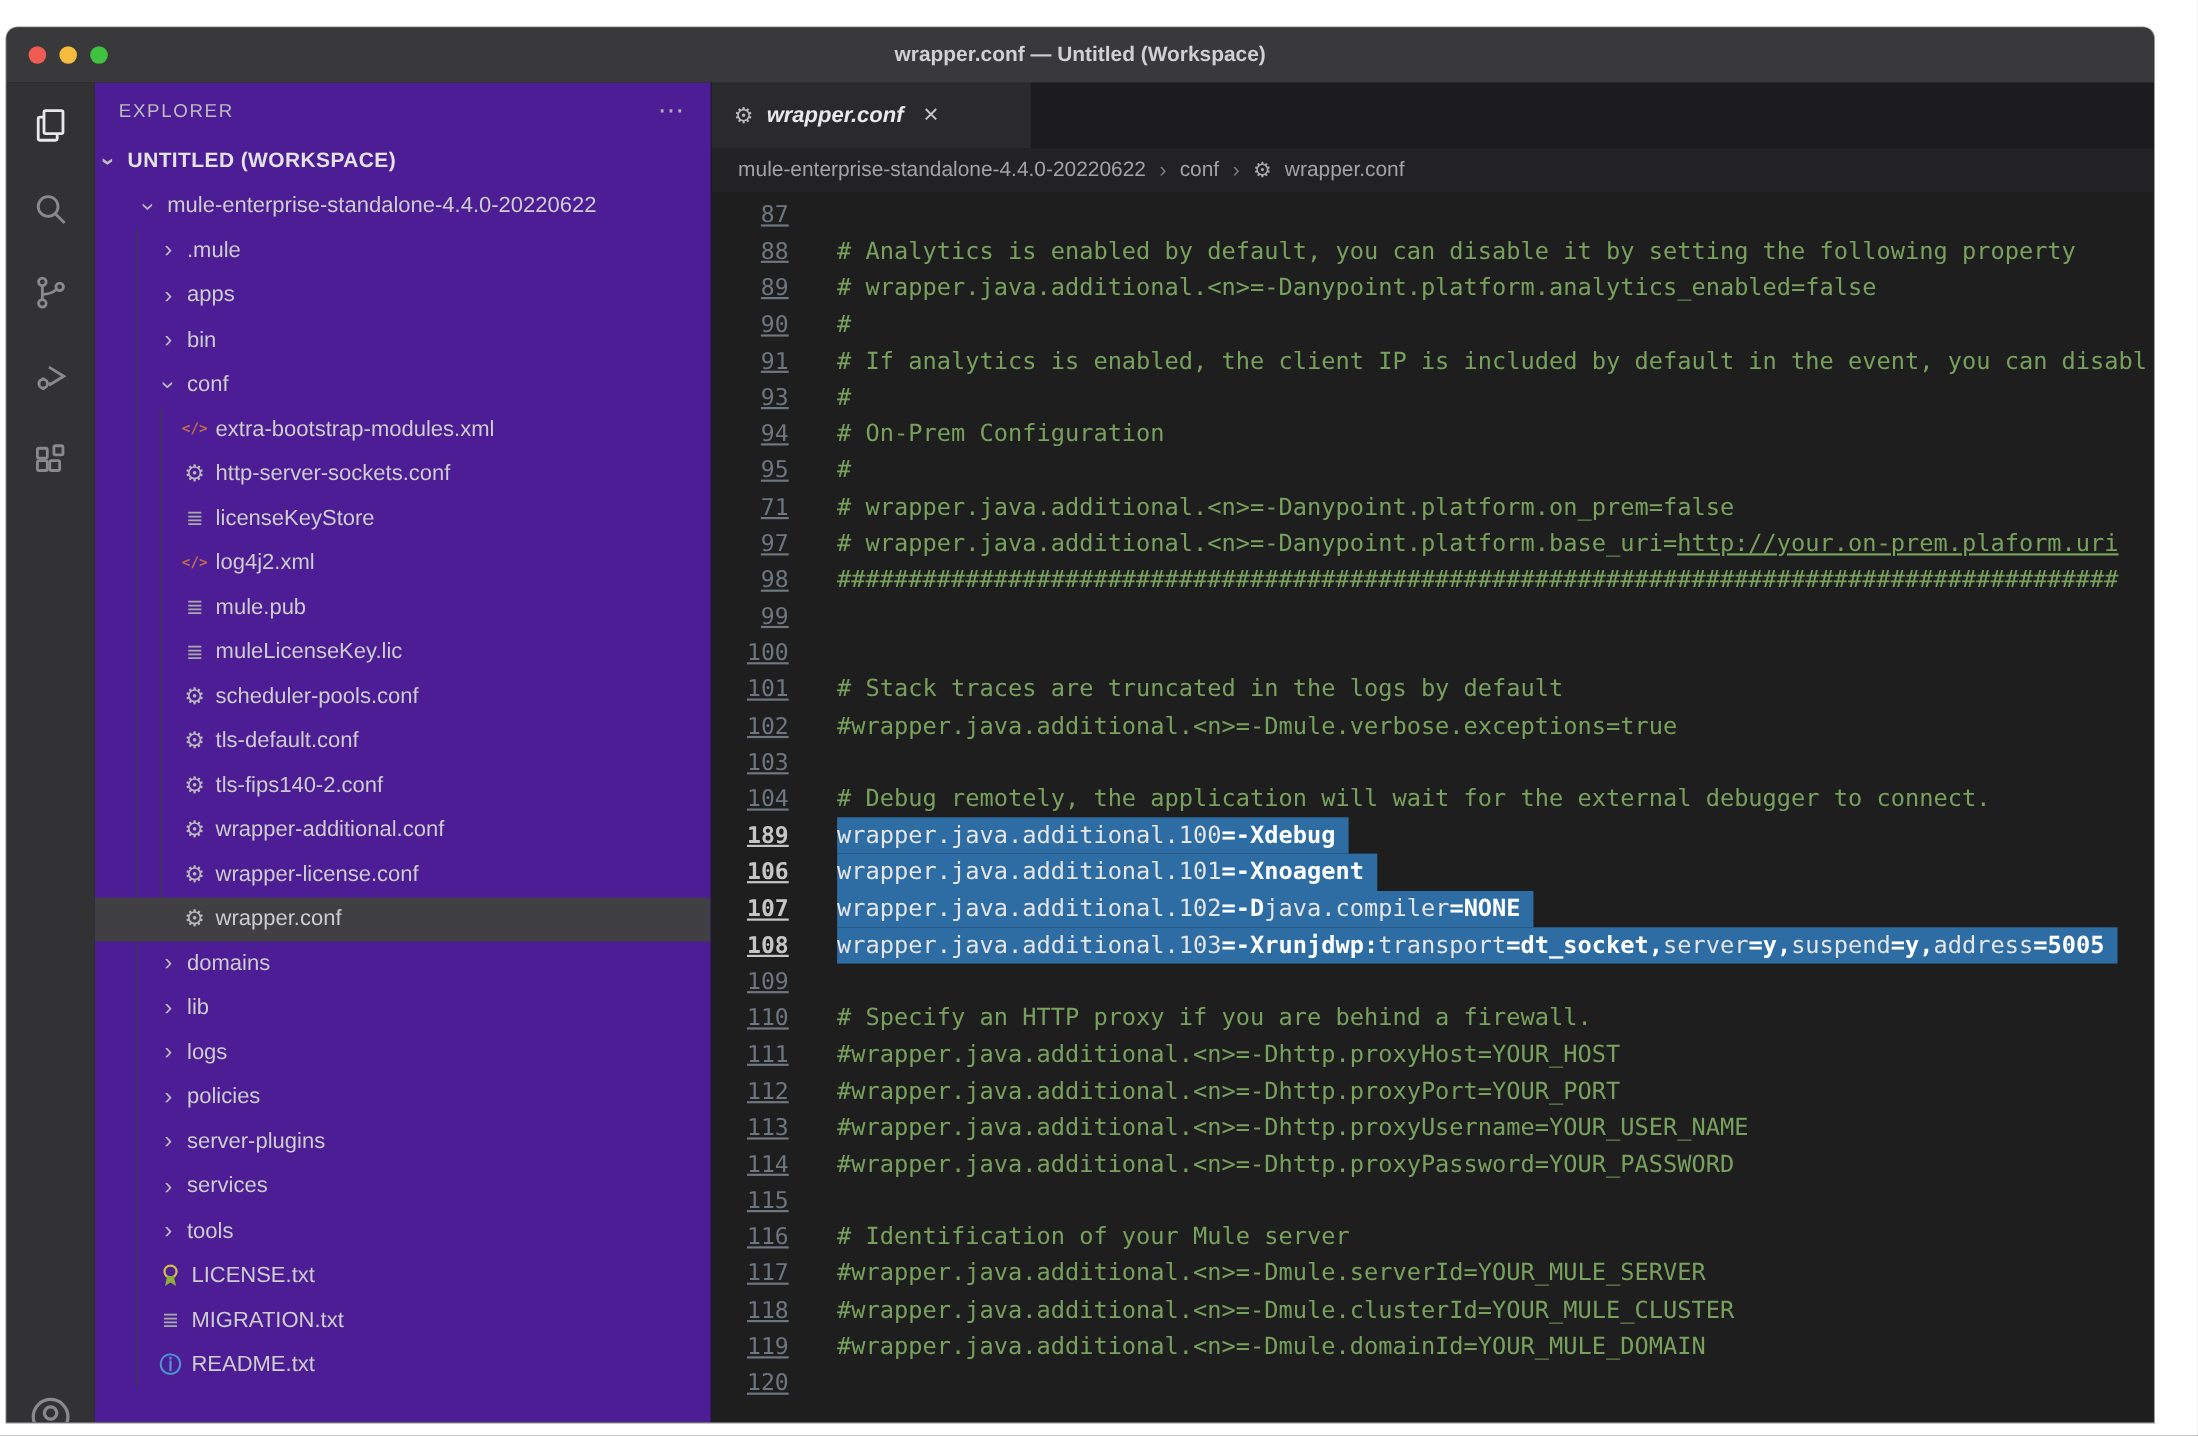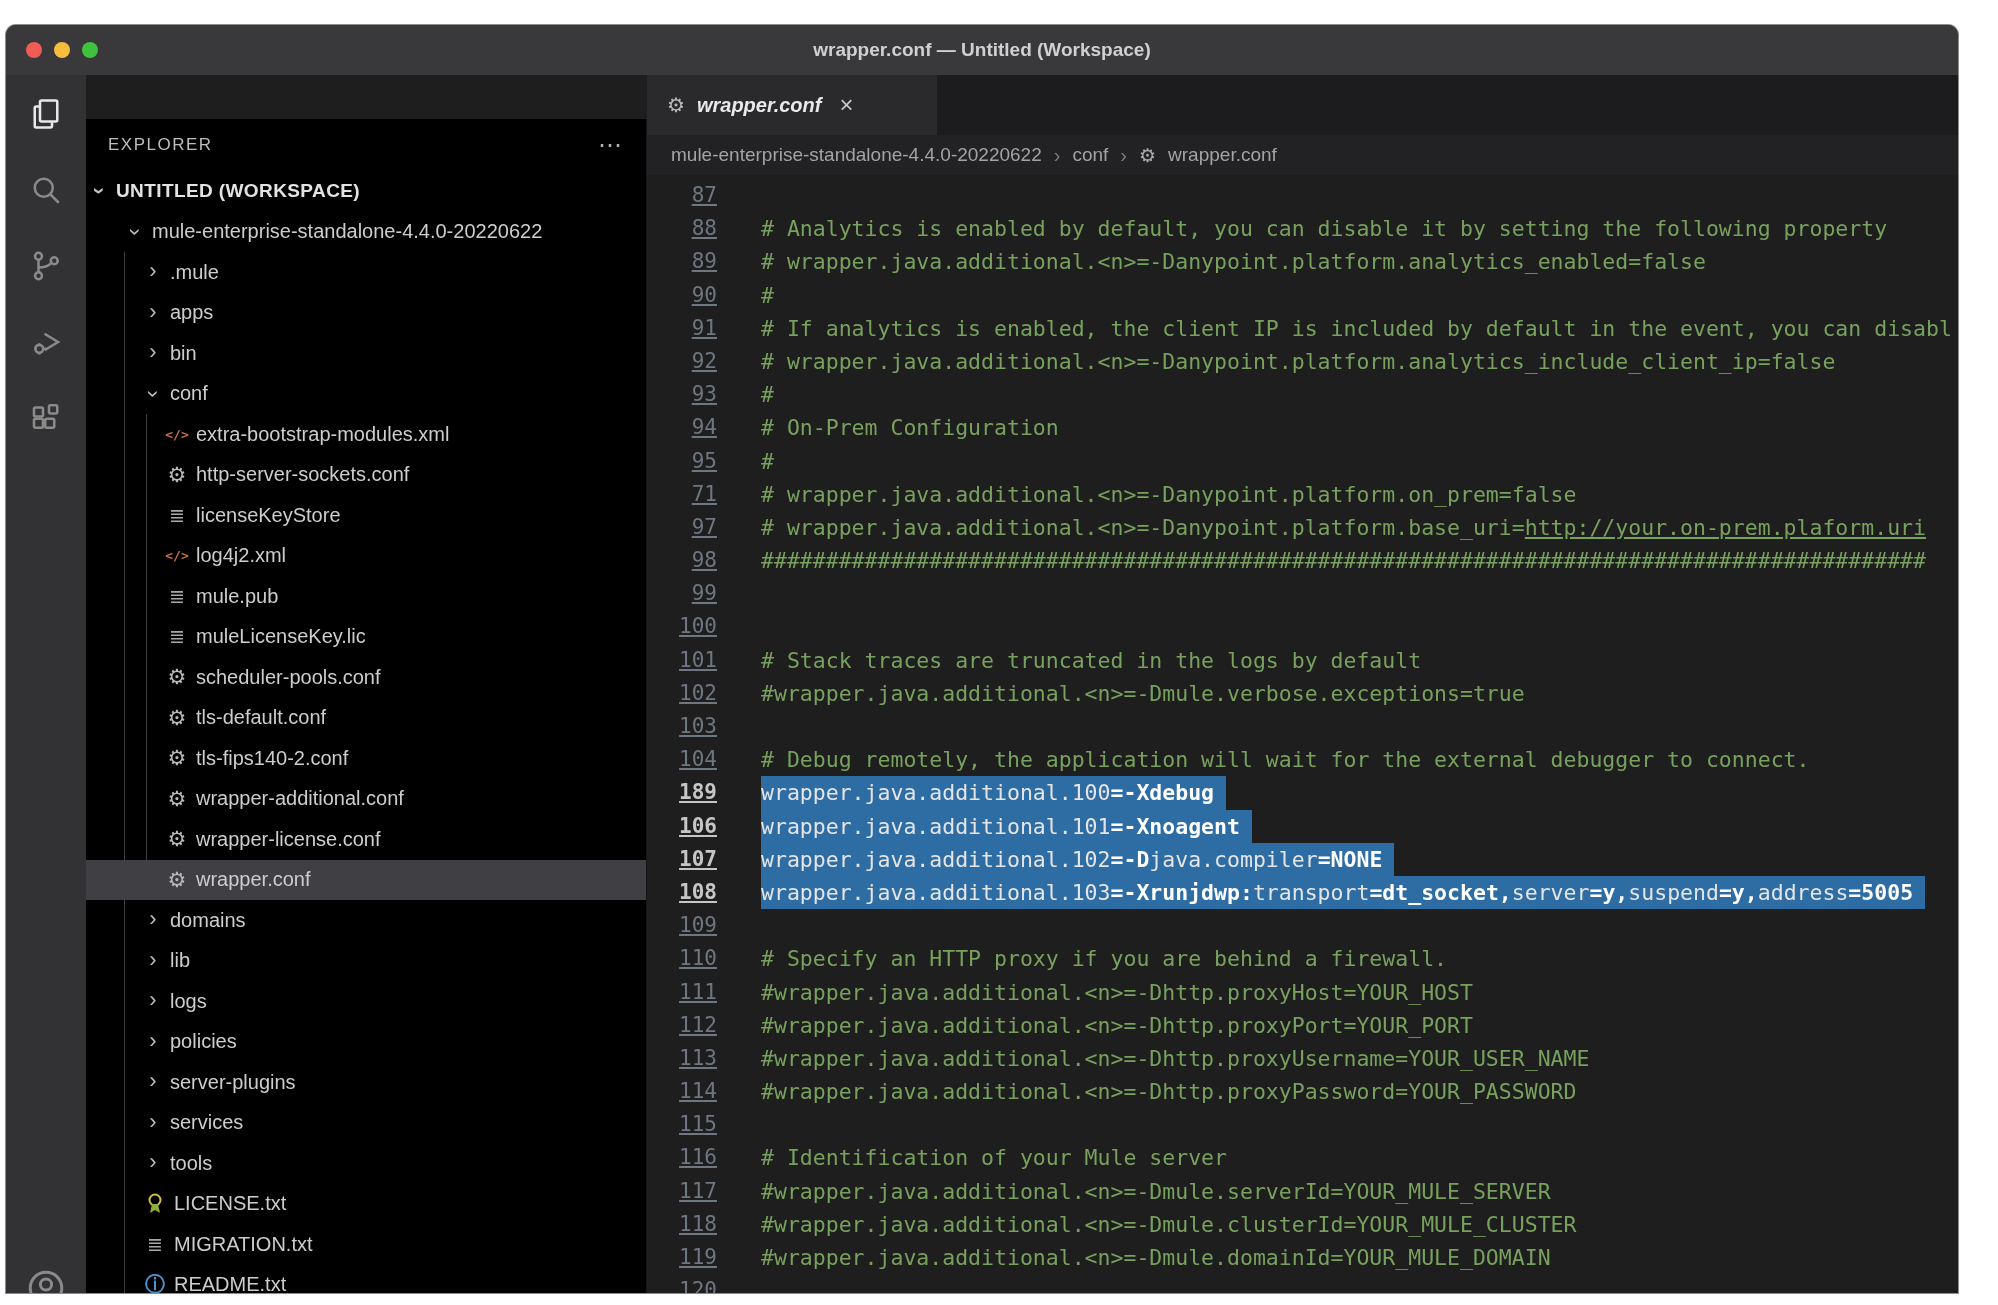--- a/index.html
+++ b/index.html
@@ -14,21 +14,21 @@
   .wtitle{position:absolute;left:0;right:0;text-align:center;color:#d0d0d0;font-size:19px;font-weight:600;}
   
   .main{flex:1;display:flex;min-height:0;}
   .activitybar{width:80px;background:#323234;display:flex;flex-direction:column;align-items:center;
     padding-top:18px;gap:34px;flex:0 0 auto;position:relative;}
   .abicon{width:42px;height:42px;display:flex;align-items:center;justify-content:center;cursor:pointer;}
   .abicon svg{stroke:#8a8a8a;fill:none;stroke-width:1.7;}
   .abicon.active svg{stroke:#e8e8e8;}
   .ab-bottom{margin-top:auto;margin-bottom:-16px;}
   
-  .sidebar{width:560px;background:#000000;flex:0 0 auto;display:flex;flex-direction:column;overflow:hidden;border-right:1px solid #171717;margin-top:44px;}
+  .sidebar{width:560px;background:#4c1d95;flex:0 0 auto;display:flex;flex-direction:column;overflow:hidden;border-right:1px solid #171717;}
   .sb-header{height:52px;display:flex;align-items:center;padding:0 22px;color:#bdbdbd;font-size:17px;
     letter-spacing:1.5px;flex:0 0 auto;}
   .sb-actions{margin-left:auto;color:#b0b0b0;font-size:24px;letter-spacing:2px;cursor:pointer;line-height:10px;}
   .tree{position:relative;flex:1;overflow:hidden;}
   .guide{position:absolute;width:1px;background:#3c3c3e;}
   .tree-row{height:40.5px;display:flex;align-items:center;color:#cdcdcd;font-size:20px;cursor:pointer;
     white-space:nowrap;position:relative;}
   .tree-row.bold{font-weight:700;color:#e3e3e3;font-size:19px;letter-spacing:.4px;}
   .tree-row.selected{background:#3f3f44;}
   .chev{width:26px;color:#bdbdbd;font-size:22px;display:inline-flex;justify-content:center;flex:0 0 auto;
@@ -295,21 +295,20 @@
         <span class="bc-sep">›</span>
         <span class="bc-gear">⚙</span>
         <span class="bc-item">wrapper.conf</span>
       </div>
       <div class="code" id="code">
           <div class="code-line"><span class="ln">87</span><span class="lc"></span></div>
           <div class="code-line"><span class="ln">88</span><span class="lc"><span class="tk-c"># Analytics is enabled by default, you can disable it by setting the following property</span></span></div>
           <div class="code-line"><span class="ln">89</span><span class="lc"><span class="tk-c"># wrapper.java.additional.&lt;n&gt;=-Danypoint.platform.analytics_enabled=false</span></span></div>
           <div class="code-line"><span class="ln">90</span><span class="lc"><span class="tk-c">#</span></span></div>
           <div class="code-line"><span class="ln">91</span><span class="lc"><span class="tk-c"># If analytics is enabled, the client IP is included by default in the event, you can disabl</span></span></div>
-          <div class="code-line"><span class="ln">92</span><span class="lc"><span class="tk-c"># wrapper.java.additional.&lt;n&gt;=-Danypoint.platform.analytics_include_client_ip=false</span></span></div>
           <div class="code-line"><span class="ln">93</span><span class="lc"><span class="tk-c">#</span></span></div>
           <div class="code-line"><span class="ln">94</span><span class="lc"><span class="tk-c"># On-Prem Configuration</span></span></div>
           <div class="code-line"><span class="ln">95</span><span class="lc"><span class="tk-c">#</span></span></div>
           <div class="code-line"><span class="ln">71</span><span class="lc"><span class="tk-c"># wrapper.java.additional.&lt;n&gt;=-Danypoint.platform.on_prem=false</span></span></div>
           <div class="code-line"><span class="ln">97</span><span class="lc"><span class="tk-c"># wrapper.java.additional.&lt;n&gt;=-Danypoint.platform.base_uri=</span><span class="tk-u">http://your.on-prem.plaform.uri</span></span></div>
           <div class="code-line"><span class="ln">98</span><span class="lc"><span class="tk-c">##########################################################################################</span></span></div>
           <div class="code-line"><span class="ln">99</span><span class="lc"></span></div>
           <div class="code-line"><span class="ln">100</span><span class="lc"></span></div>
           <div class="code-line"><span class="ln">101</span><span class="lc"><span class="tk-c"># Stack traces are truncated in the logs by default</span></span></div>
           <div class="code-line"><span class="ln">102</span><span class="lc"><span class="tk-c">#wrapper.java.additional.&lt;n&gt;=-Dmule.verbose.exceptions=true</span></span></div>

